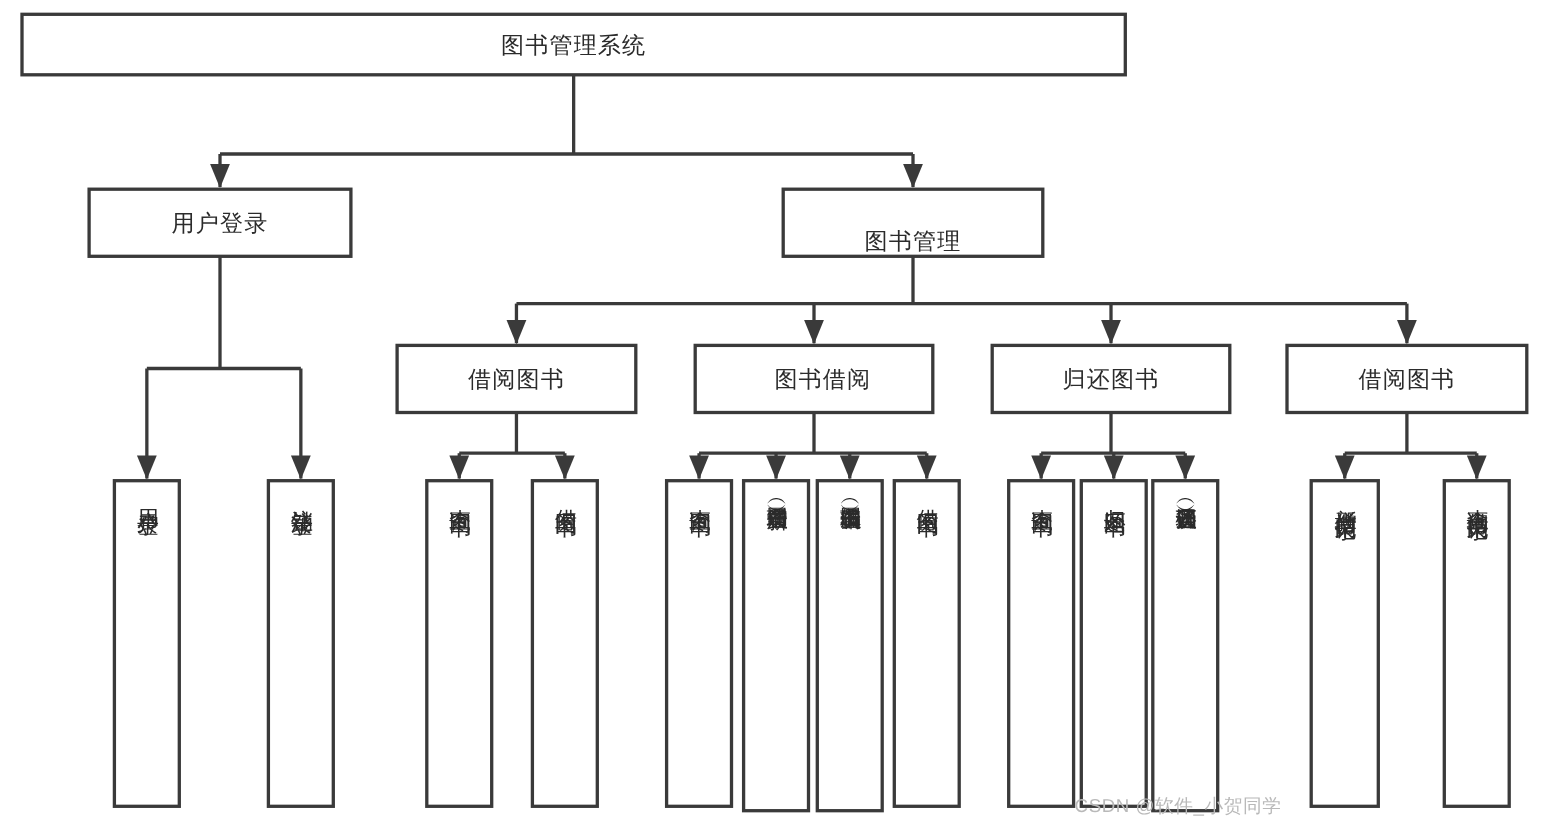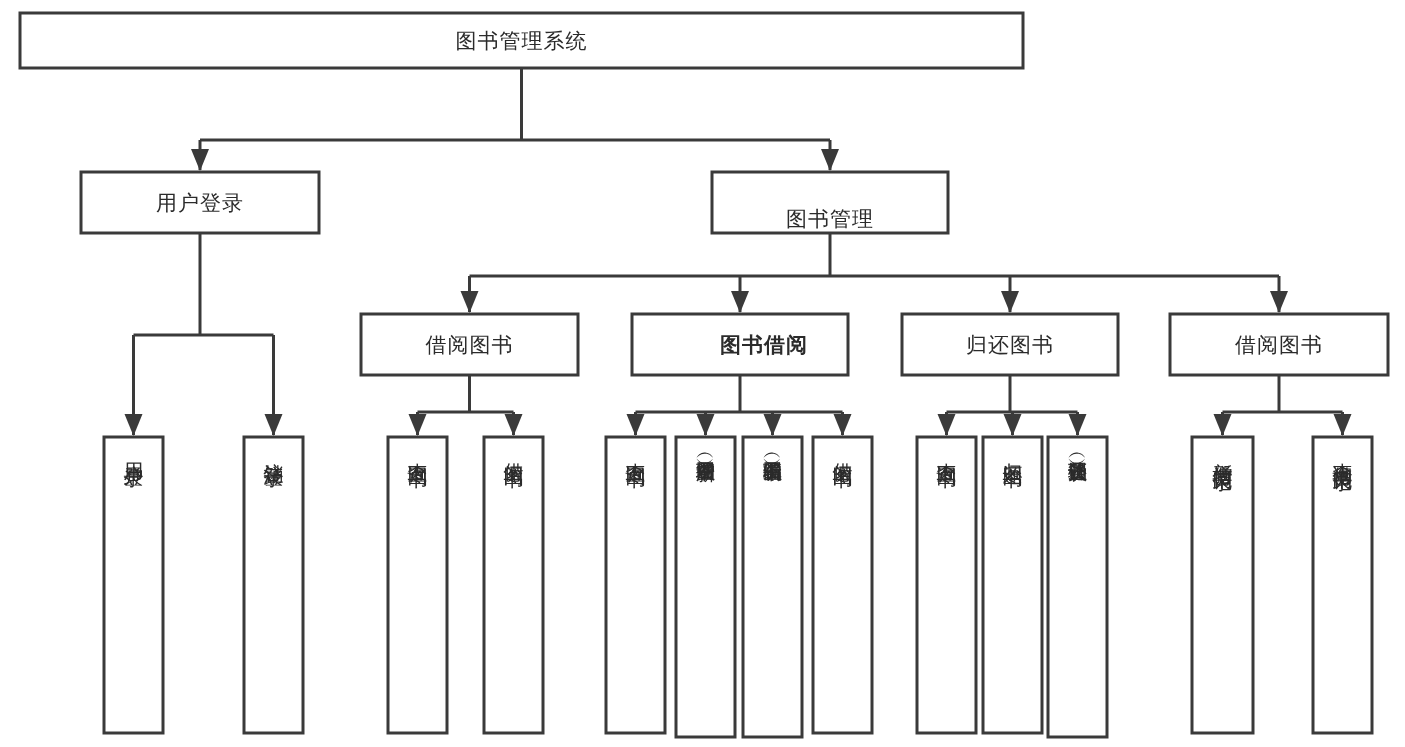--- a/index.html
+++ b/index.html
@@ -123,21 +123,21 @@
       </div>
       <div class="hlabel-wrap" style="left: 81px; top: 172px; width: 238px; height: 61px;">
         <span class="hlabel-text">用户登录</span>
       </div>
       <div class="hlabel-wrap" style="left: 712px; top: 172px; width: 236px; height: 61px; margin-top: 16px;">
         <span class="hlabel-text">图书管理</span>
       </div>
       <div class="hlabel-wrap" style="left: 361px; top: 314px; width: 217px; height: 61px;">
         <span class="hlabel-text">借阅图书</span>
       </div>
-      <div class="hlabel-wrap" style="left: 656px; top: 314px; width: 216px; height: 61px; font-weight: bold;">
+      <div class="hlabel-wrap" style="left: 640px; top: 314px; width: 216px; height: 61px;">
         <span class="hlabel-text">图书借阅</span>
       </div>
       <div class="hlabel-wrap" style="left: 902px; top: 314px; width: 216px; height: 61px;">
         <span class="hlabel-text">归还图书</span>
       </div>
       <div class="hlabel-wrap" style="left: 1170px; top: 314px; width: 218px; height: 61px;">
         <span class="hlabel-text">借阅图书</span>
       </div>
       <div class="vlabel-wrap" style="left: 104px; top: 447px; width: 59px; height: 280px;">
         <span class="vlabel-text">用户登录</span>
@@ -172,13 +172,14 @@
       <div class="vlabel-wrap" style="left: 1048px; top: 447px; width: 59px; height: 284px;">
         <span class="vlabel-text" style="font-size: 19px; letter-spacing: 0px;">确认归还（管理员）</span>
       </div>
       <div class="vlabel-wrap" style="left: 1192px; top: 447px; width: 61px; height: 280px;">
         <span class="vlabel-text">新增借阅记录</span>
       </div>
       <div class="vlabel-wrap" style="left: 1313px; top: 447px; width: 59px; height: 280px;">
         <span class="vlabel-text">查询借阅记录</span>
       </div>
     </div>
+  <div id="watermark">CSDN @软件_小贺同学</div>
 </div>
 
 </body></html>

